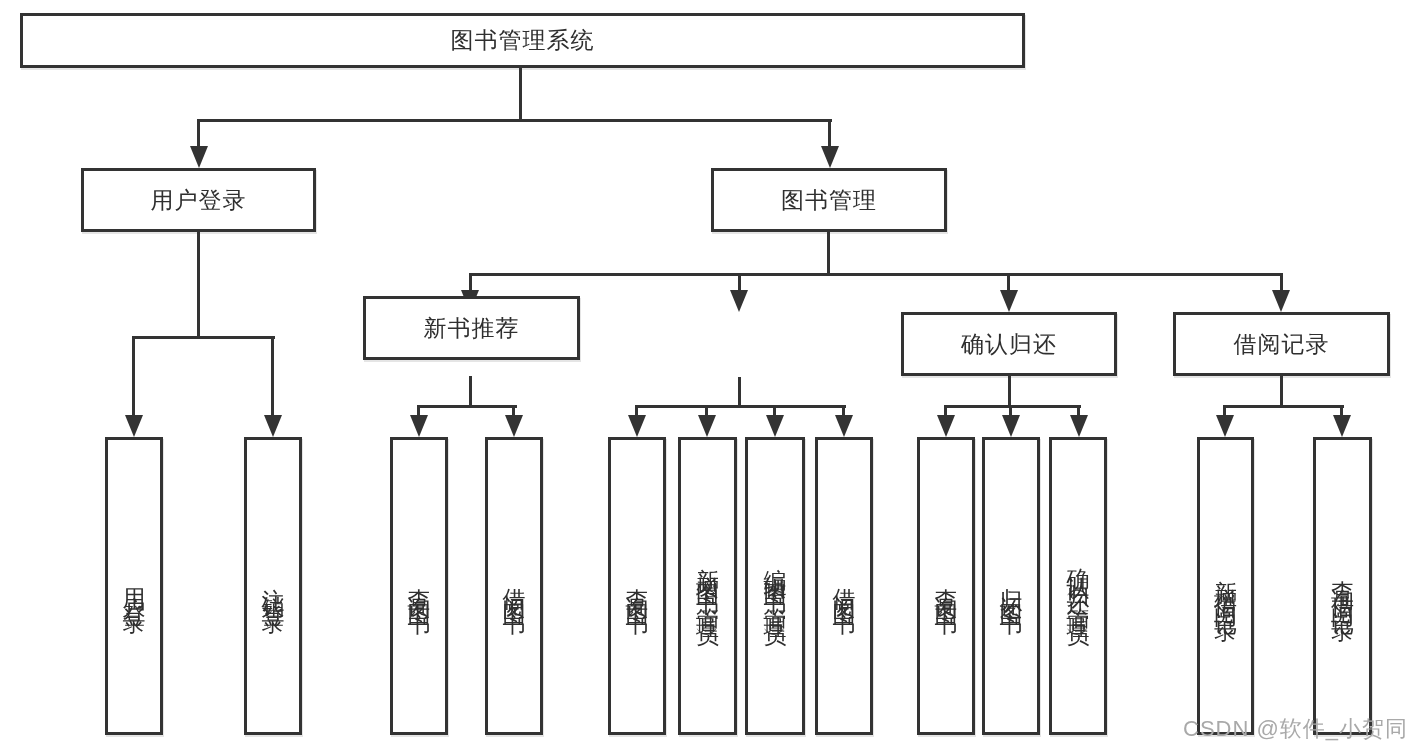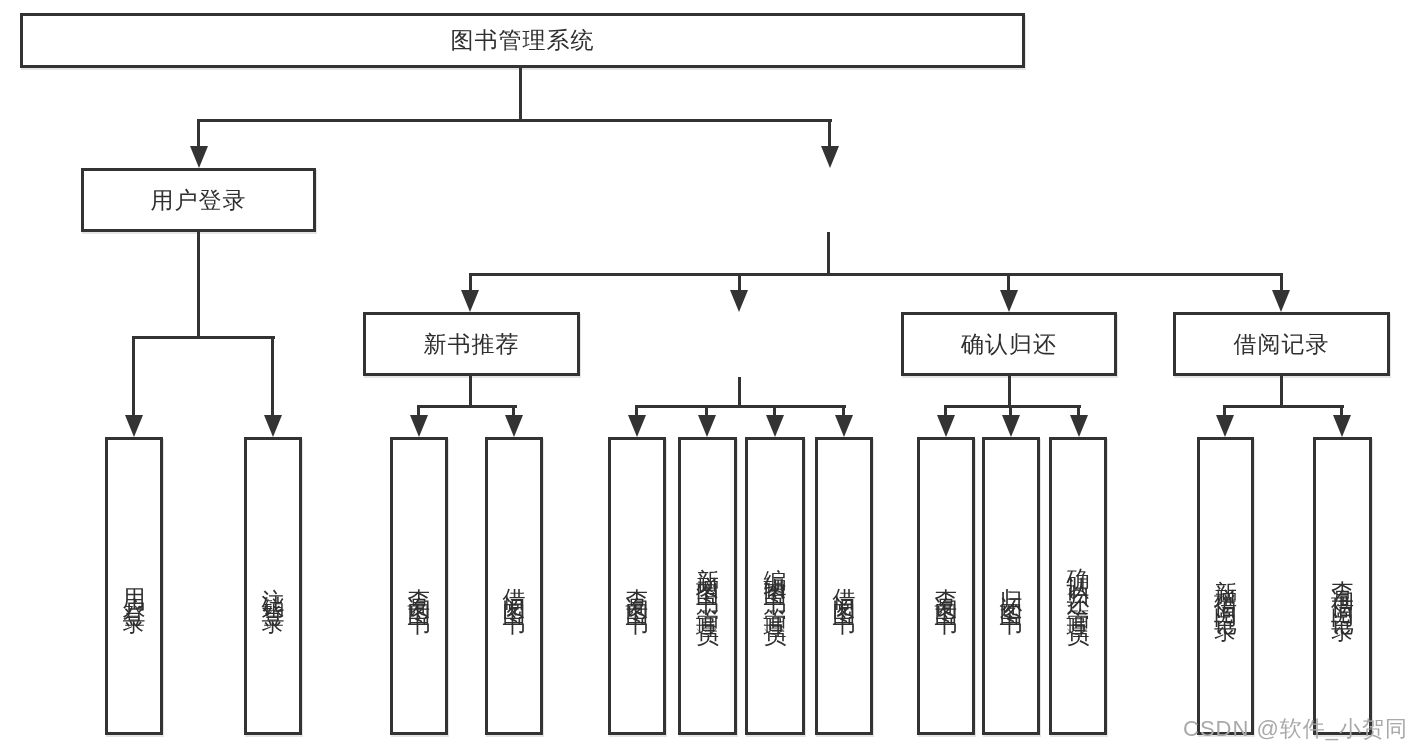--- a/index.html
+++ b/index.html
@@ -45,40 +45,41 @@
   <div class="node h" style="left:20px;top:13px;width:1005px;height:55px">图书管理系统</div>
 
   <div class="line" style="left:519px;top:68px;width:3px;height:54px"></div>
   <div class="line" style="left:197px;top:119px;width:635px;height:3px"></div>
   <div class="line" style="left:197px;top:119px;width:3px;height:30px"></div>
   <div class="line" style="left:828px;top:119px;width:3px;height:30px"></div>
   <div class="arrow" style="left:190px;top:146px"></div>
   <div class="arrow" style="left:821px;top:146px"></div>
 
   <div class="node h" style="left:81px;top:168px;width:235px;height:64px">用户登录</div>
+  <div class="node h" style="left:711px;top:168px;width:236px;height:64px">图书管理</div>
 
   <div class="line" style="left:197px;top:232px;width:3px;height:107px"></div>
   <div class="line" style="left:132px;top:336px;width:143px;height:3px"></div>
   <div class="line" style="left:132px;top:336px;width:3px;height:79px"></div>
   <div class="line" style="left:271px;top:336px;width:3px;height:79px"></div>
   <div class="arrow" style="left:125px;top:415px"></div>
   <div class="arrow" style="left:264px;top:415px"></div>
 
   <div class="line" style="left:827px;top:232px;width:3px;height:44px"></div>
   <div class="line" style="left:469px;top:273px;width:814px;height:3px"></div>
   <div class="line" style="left:469px;top:273px;width:3px;height:20px"></div>
   <div class="line" style="left:738px;top:273px;width:3px;height:20px"></div>
   <div class="line" style="left:1007px;top:273px;width:3px;height:20px"></div>
   <div class="line" style="left:1280px;top:273px;width:3px;height:20px"></div>
   <div class="arrow" style="left:461px;top:290px"></div>
   <div class="arrow" style="left:730px;top:290px"></div>
   <div class="arrow" style="left:1000px;top:290px"></div>
   <div class="arrow" style="left:1272px;top:290px"></div>
 
-  <div class="node h" style="left:363px;top:312px;width:217px;height:64px">新书推荐</div>
+  <div class="node h" style="left:363px;top:296px;width:217px;height:64px">新书推荐</div>
   <div class="node h" style="left:901px;top:312px;width:216px;height:64px">确认归还</div>
   <div class="node h" style="left:1173px;top:312px;width:217px;height:64px">借阅记录</div>
 
   <div class="line" style="left:469px;top:376px;width:3px;height:31px"></div>
   <div class="line" style="left:417px;top:405px;width:100px;height:3px"></div>
   <div class="line" style="left:417px;top:405px;width:3px;height:11px"></div>
   <div class="line" style="left:512px;top:405px;width:3px;height:11px"></div>
   <div class="arrow" style="left:410px;top:415px"></div>
   <div class="arrow" style="left:505px;top:415px"></div>
 

